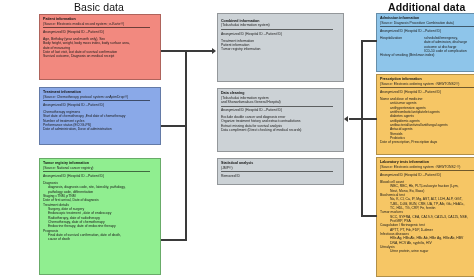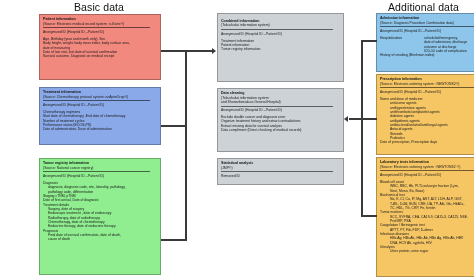--- a/index.html
+++ b/index.html
@@ -13,21 +13,21 @@
   .canvas{position:relative;width:474px;height:279px;margin-left:36px;}
 
   .col-title{
     position:absolute;
     font-size:10.5px;
     color:#111;
     letter-spacing:.1px;
     white-space:nowrap;
   }
   #title-basic{left:38px;top:1px;}
-  #title-additional{left:352px;top:1px;}
+  #title-additional{left:352px;top:1px;font-weight:bold;}
 
   .box{
     position:absolute;
     box-sizing:border-box;
     border:0.6px solid rgba(0,0,0,.28);
     padding:2.2px 3px 2px 3px;
     overflow:hidden;
   }
   .b-title{
     font-size:3.6px;

